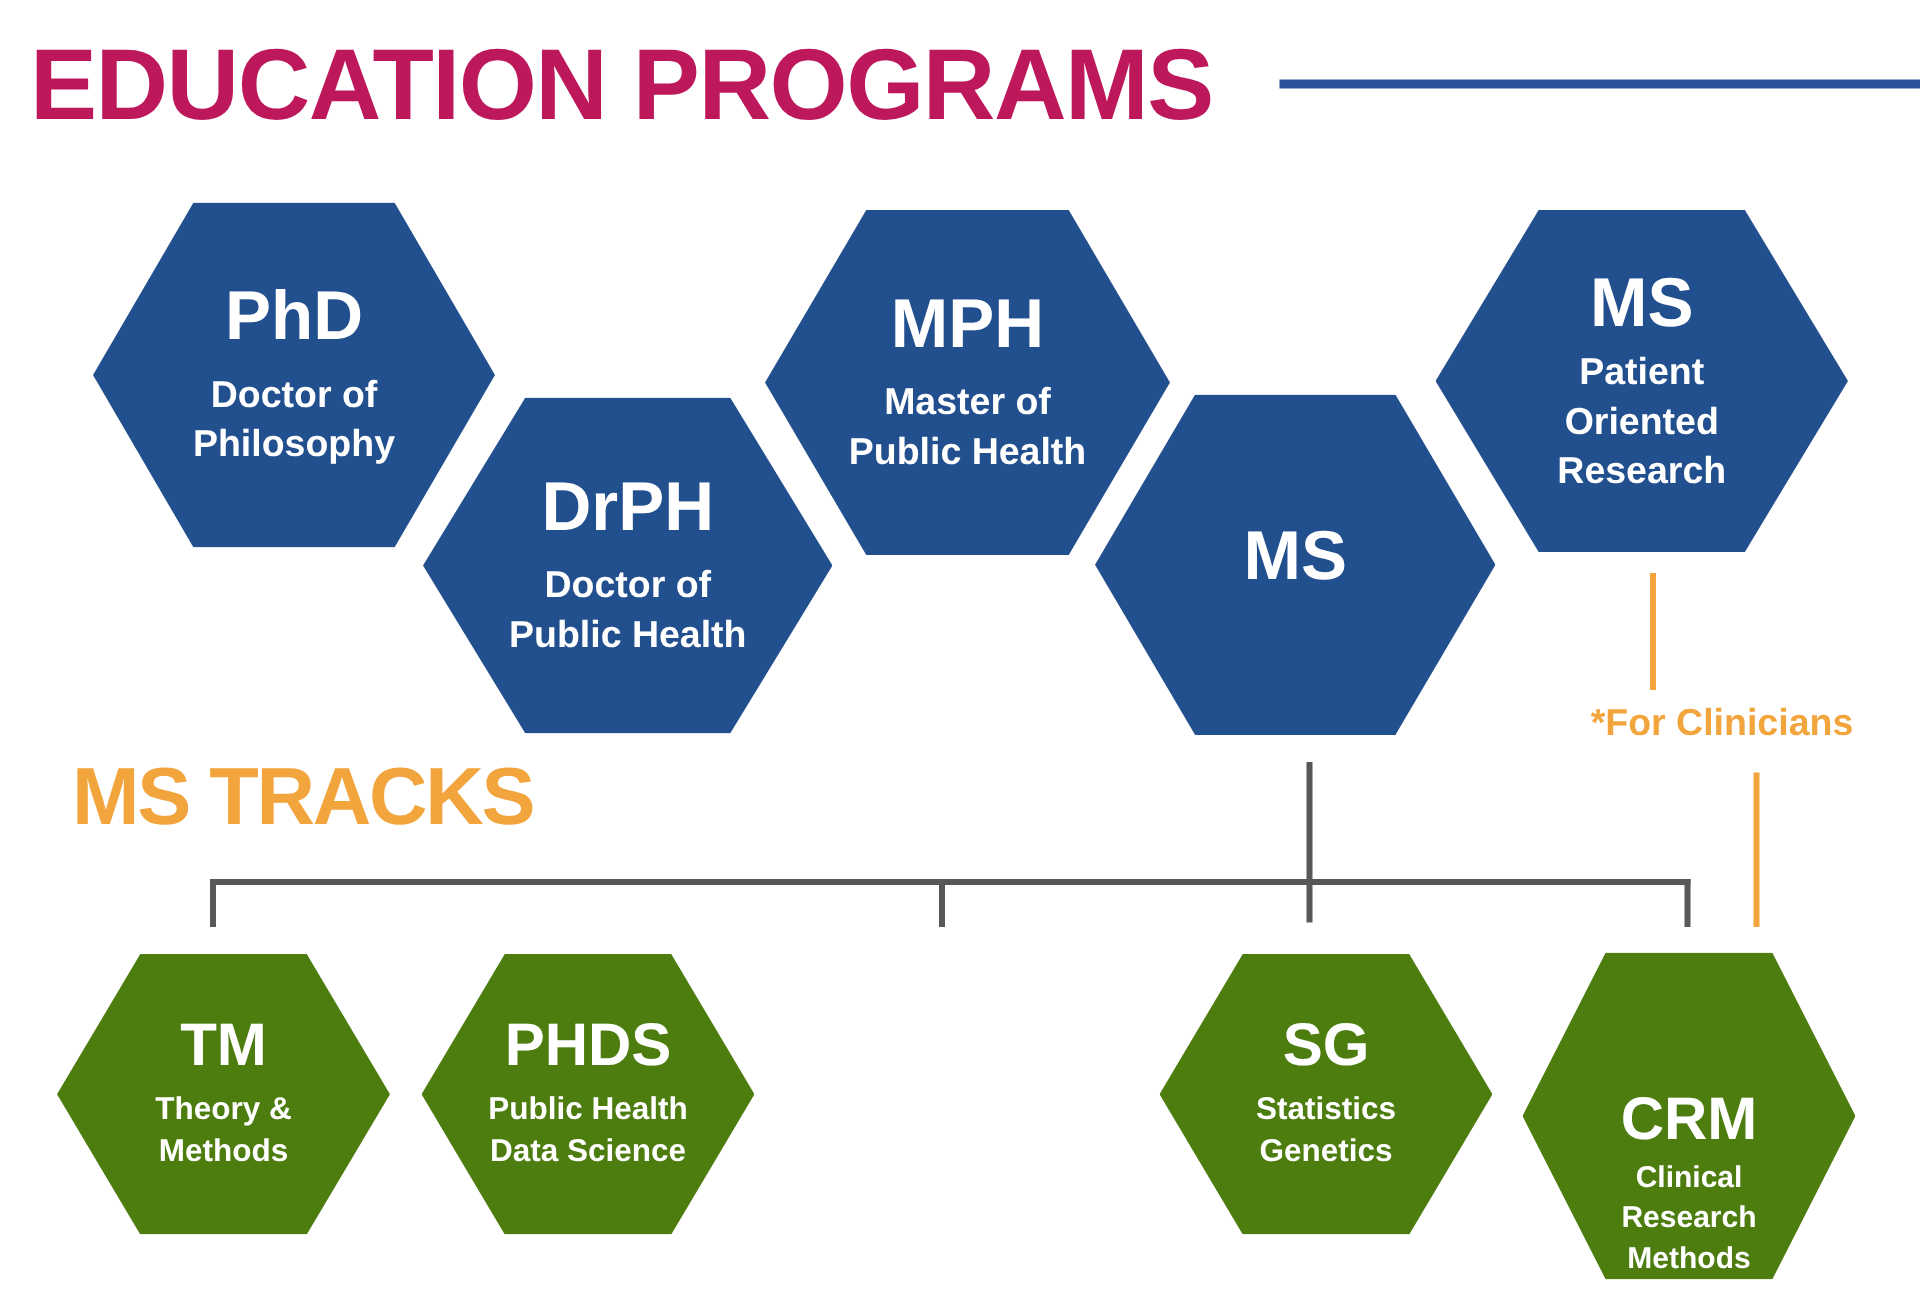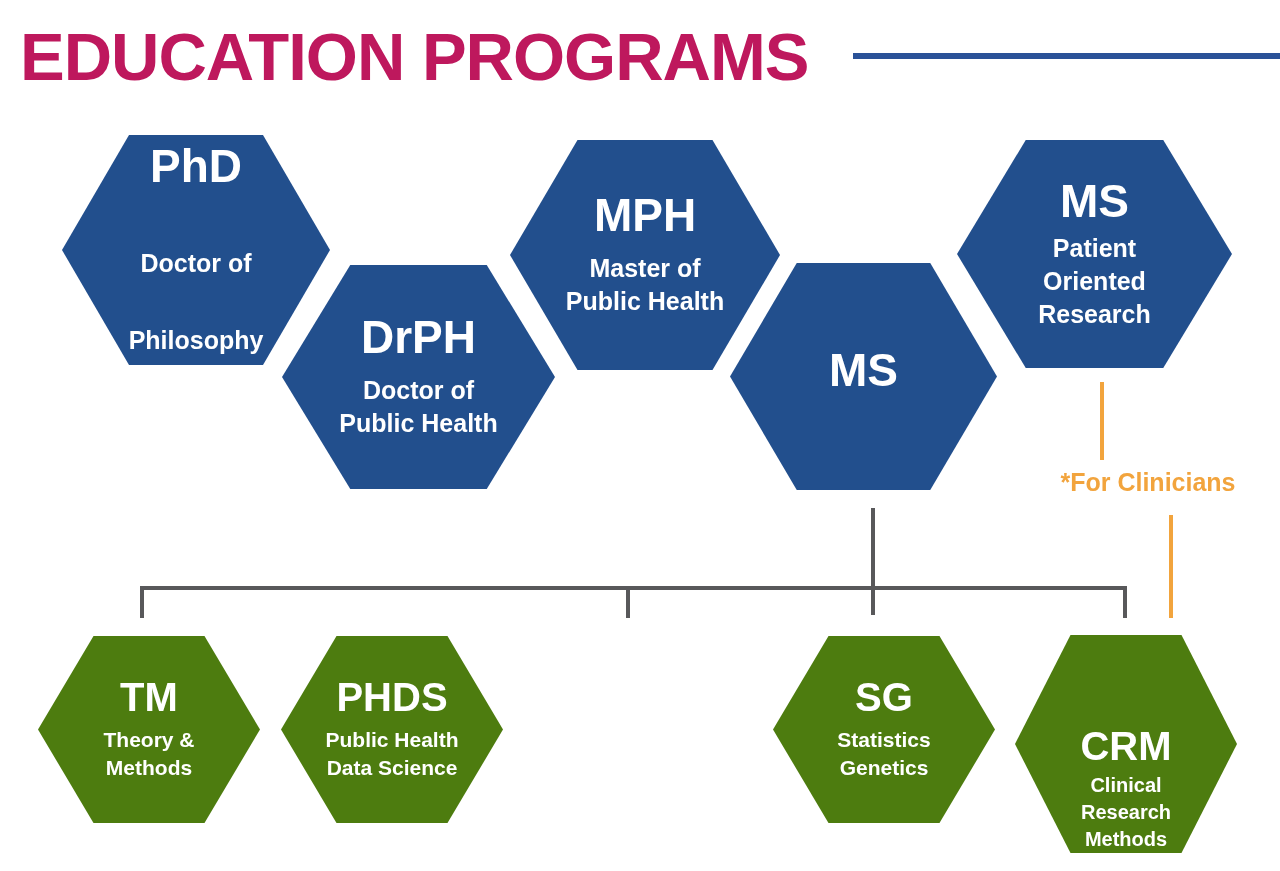--- a/index.html
+++ b/index.html
@@ -72,21 +72,21 @@
   }
 </style>
 </head>
 <body>
 
 <div id="canvas">
 
   <div class="page-title">EDUCATION PROGRAMS</div>
   <div class="title-rule"></div>
 
-  <div class="hex hex-dark" style="left:62px; top:135px; width:268px; height:230px;gap:44px;">
+  <div class="hex hex-dark" style="left:62px; top:135px; width:268px; height:230px;">
     <div class="acro-lg">PhD</div>
     <div class="desc-lg">Doctor of</div>
     <div class="desc-lg">Philosophy</div>
   </div>
 
   <div class="hex hex-dark" style="left:282px; top:265px; width:273px; height:224px;">
     <div class="acro-lg">DrPH</div>
     <div class="desc-lg">Doctor of</div>
     <div class="desc-lg">Public Health</div>
   </div>
@@ -105,20 +105,21 @@
     <div class="acro-lg" style="margin-bottom:8px;">MS</div>
     <div class="desc-lg">Patient</div>
     <div class="desc-lg">Oriented</div>
     <div class="desc-lg">Research</div>
   </div>
 
   <div class="oline" style="left:1100px; top:382px; width:4px; height:78px;"></div>
   <div class="for-clinicians">*For Clinicians</div>
   <div class="oline" style="left:1169px; top:515px; width:4px; height:103px;"></div>
 
+  <div class="tracks-heading">MS TRACKS</div>
 
   <div class="gline" style="left:871px; top:508px; width:4px; height:107px;"></div>
   <div class="gline" style="left:140px; top:586px; width:987px; height:4px;"></div>
   <div class="gline" style="left:140px; top:586px; width:4px; height:32px;"></div>
   <div class="gline" style="left:626px; top:586px; width:4px; height:32px;"></div>
   <div class="gline" style="left:1123px; top:586px; width:4px; height:32px;"></div>
 
   <div class="hex hex-light" style="left:38px; top:636px; width:222px; height:187px;">
     <div class="acro-sm">TM</div>
     <div class="desc-sm">Theory &amp;</div>

